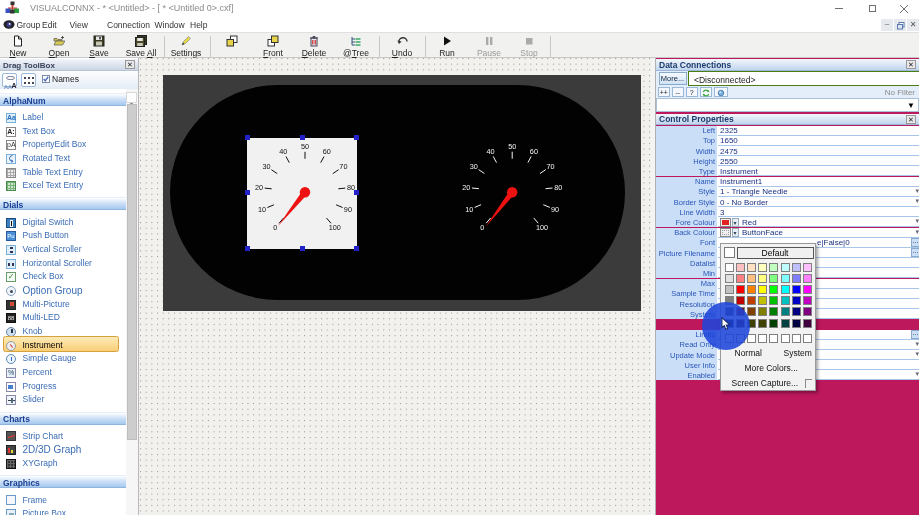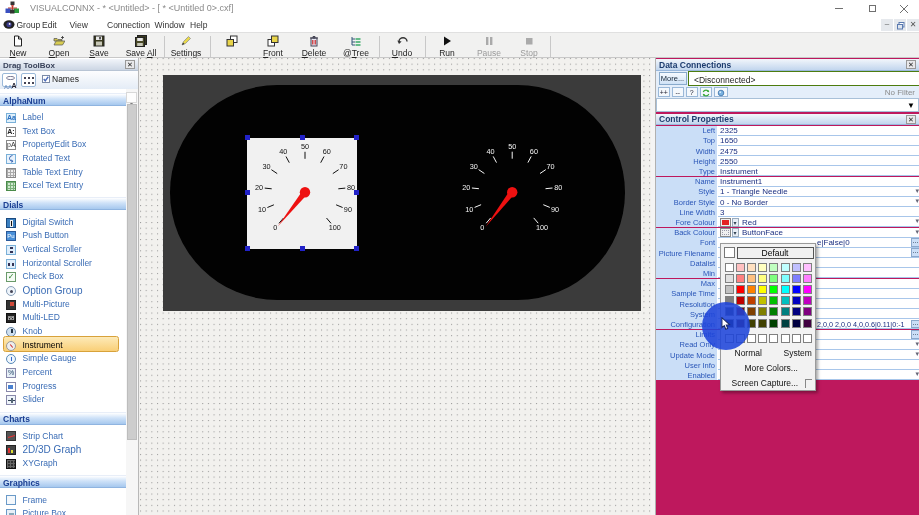--- a/index.html
+++ b/index.html
@@ -526,25 +526,20 @@
 <div class="plab">Sample Time</div>
 <div class="pval" style="left:64px;">500</div>
 </div>
 <div class="prow" style="top:240.9px">
 <div class="plab">Resolution</div>
 <div class="pval" style="left:64px;">1</div>
 </div>
 <div class="prow" style="top:251.1px">
 <div class="plab">System</div>
 <div class="pval" style="left:64px;"></div>
-</div>
-<div class="prow" style="top:261.3px">
-<div class="plab">Configuration</div>
-<div class="pval" style="left:161px;font-size:7.2px;">2,0,0 2,0,0 4,0,0.6|0.11|0:-1</div>
-        <span class="pbtn">...</span>
 </div>
 <div class="prow" style="top:271.5px">
 <div class="plab">Limits</div>
 <div class="pval" style="left:64px;"></div>
         <span class="pbtn">...</span>
 </div>
 <div class="prow" style="top:281.7px">
 <div class="plab">Read Only</div>
 <div class="pval" style="left:64px;">False</div>
         <span class="pdd">▾</span>

